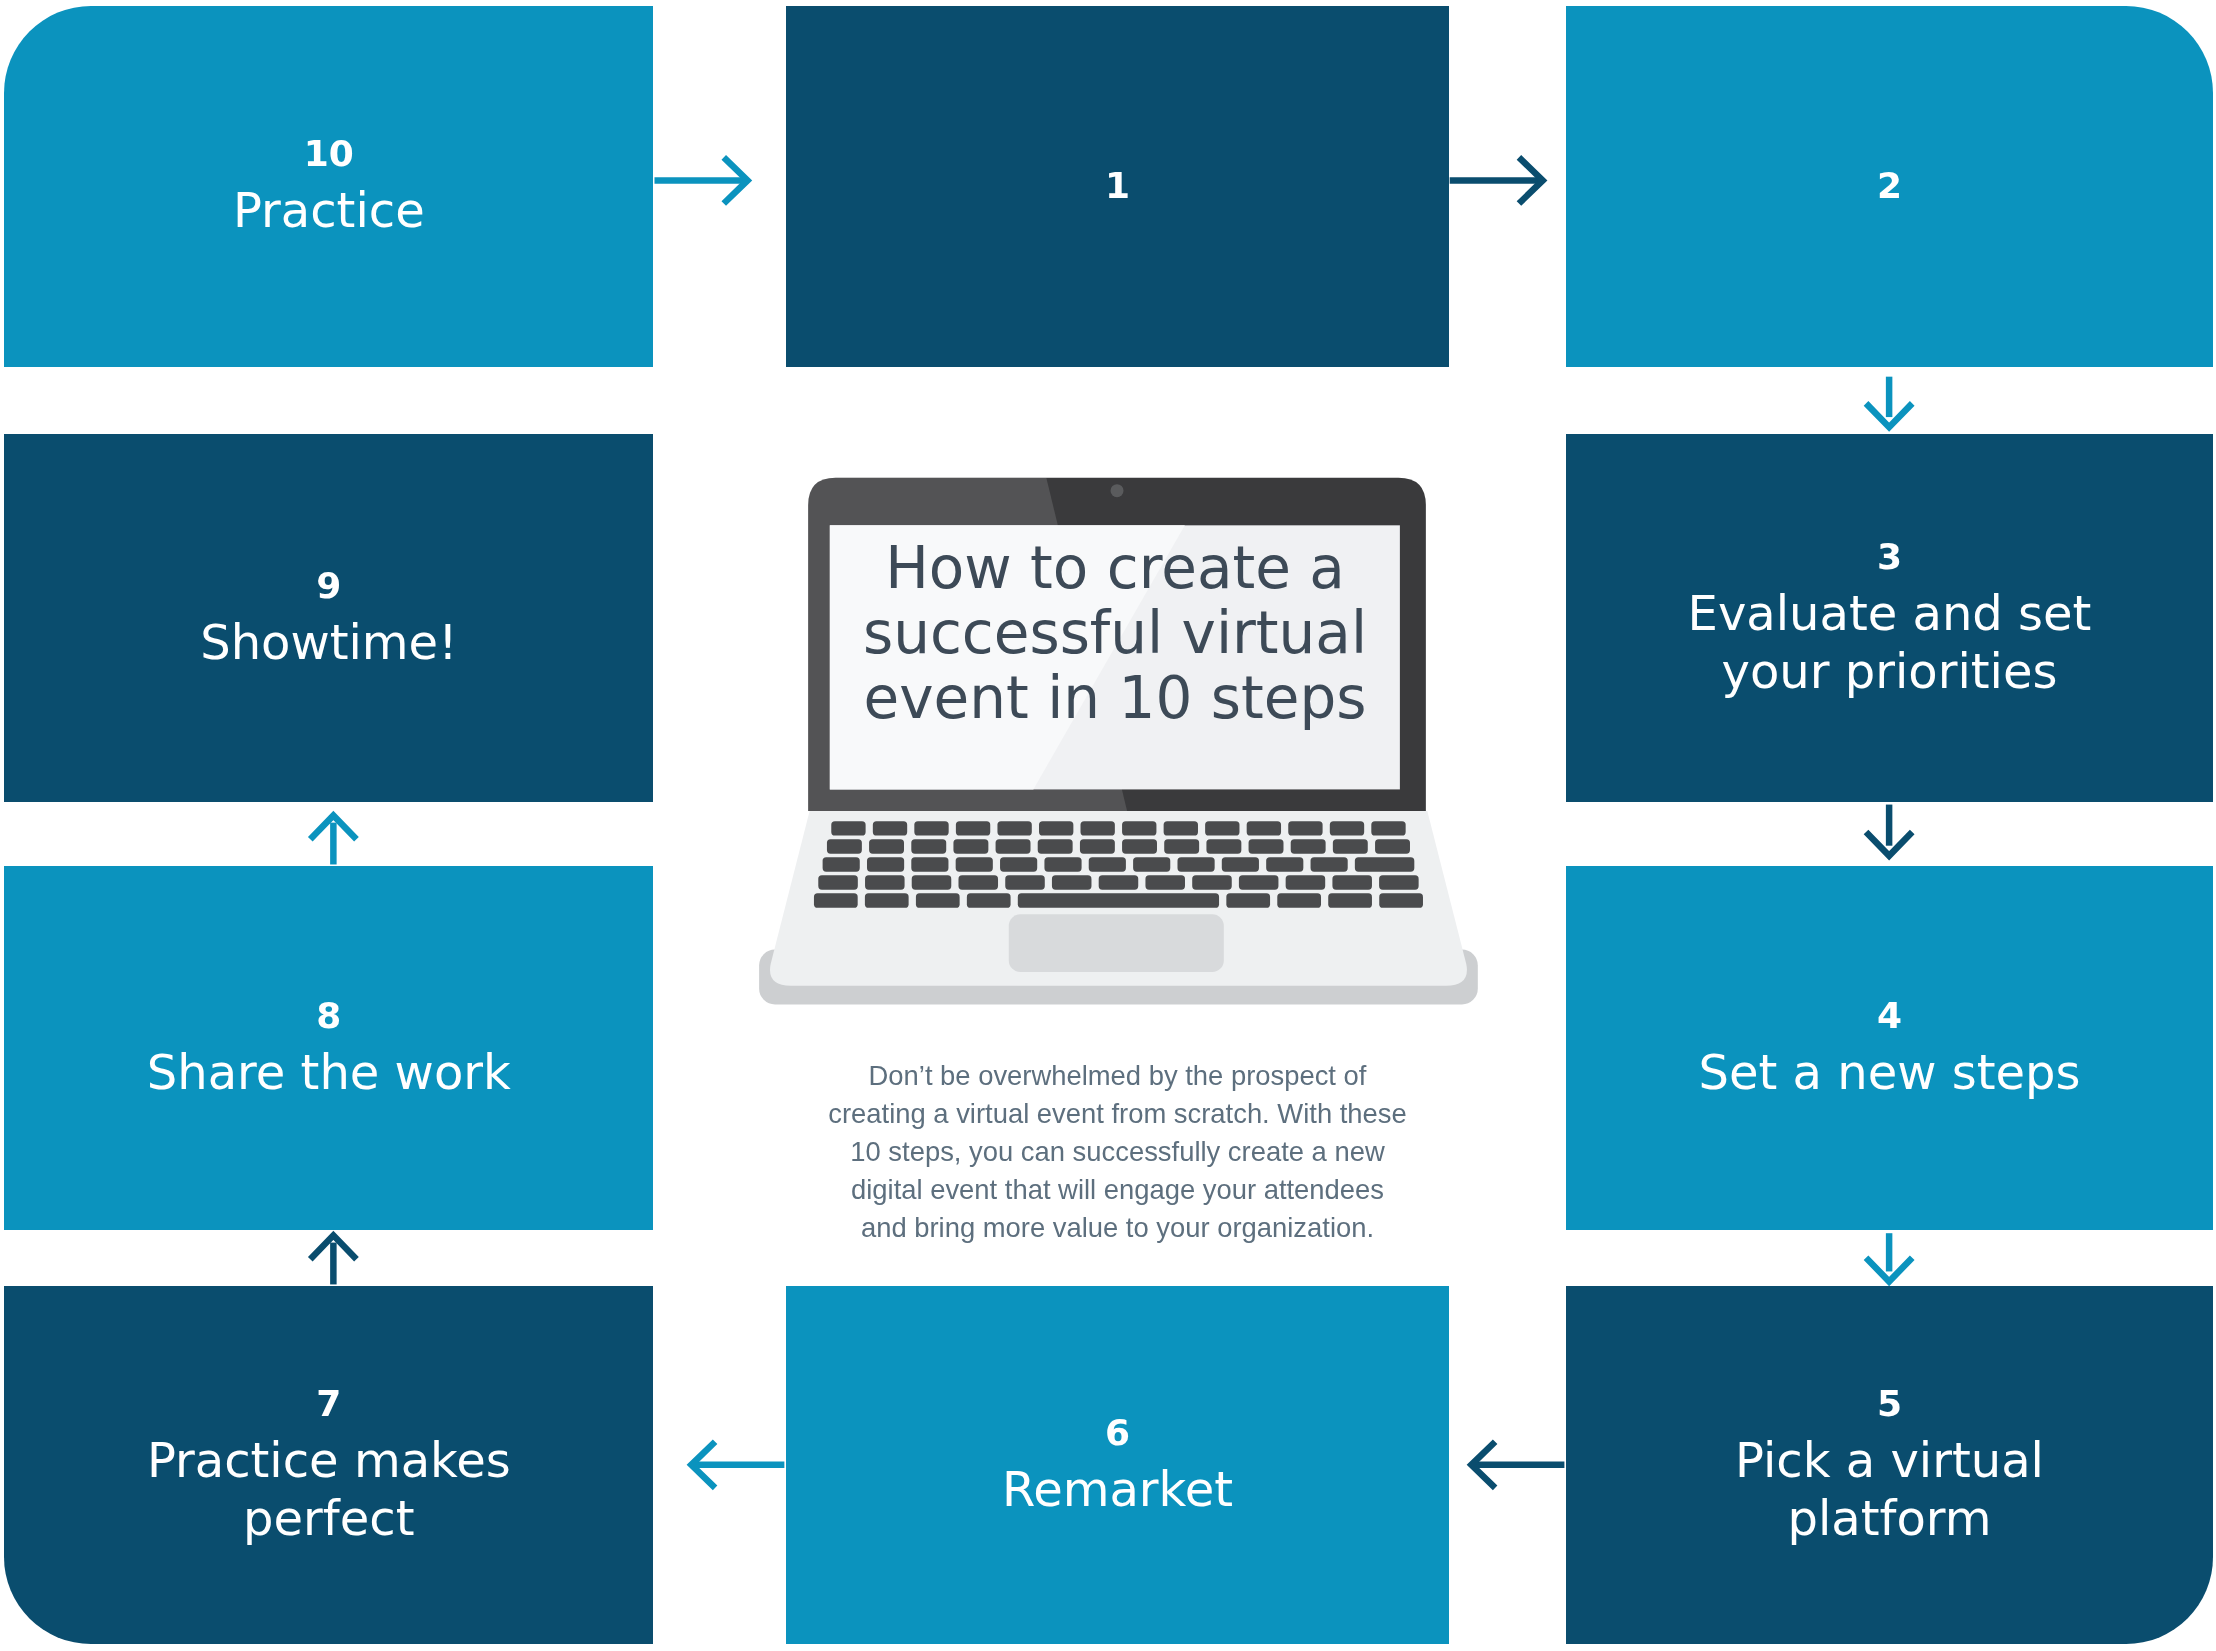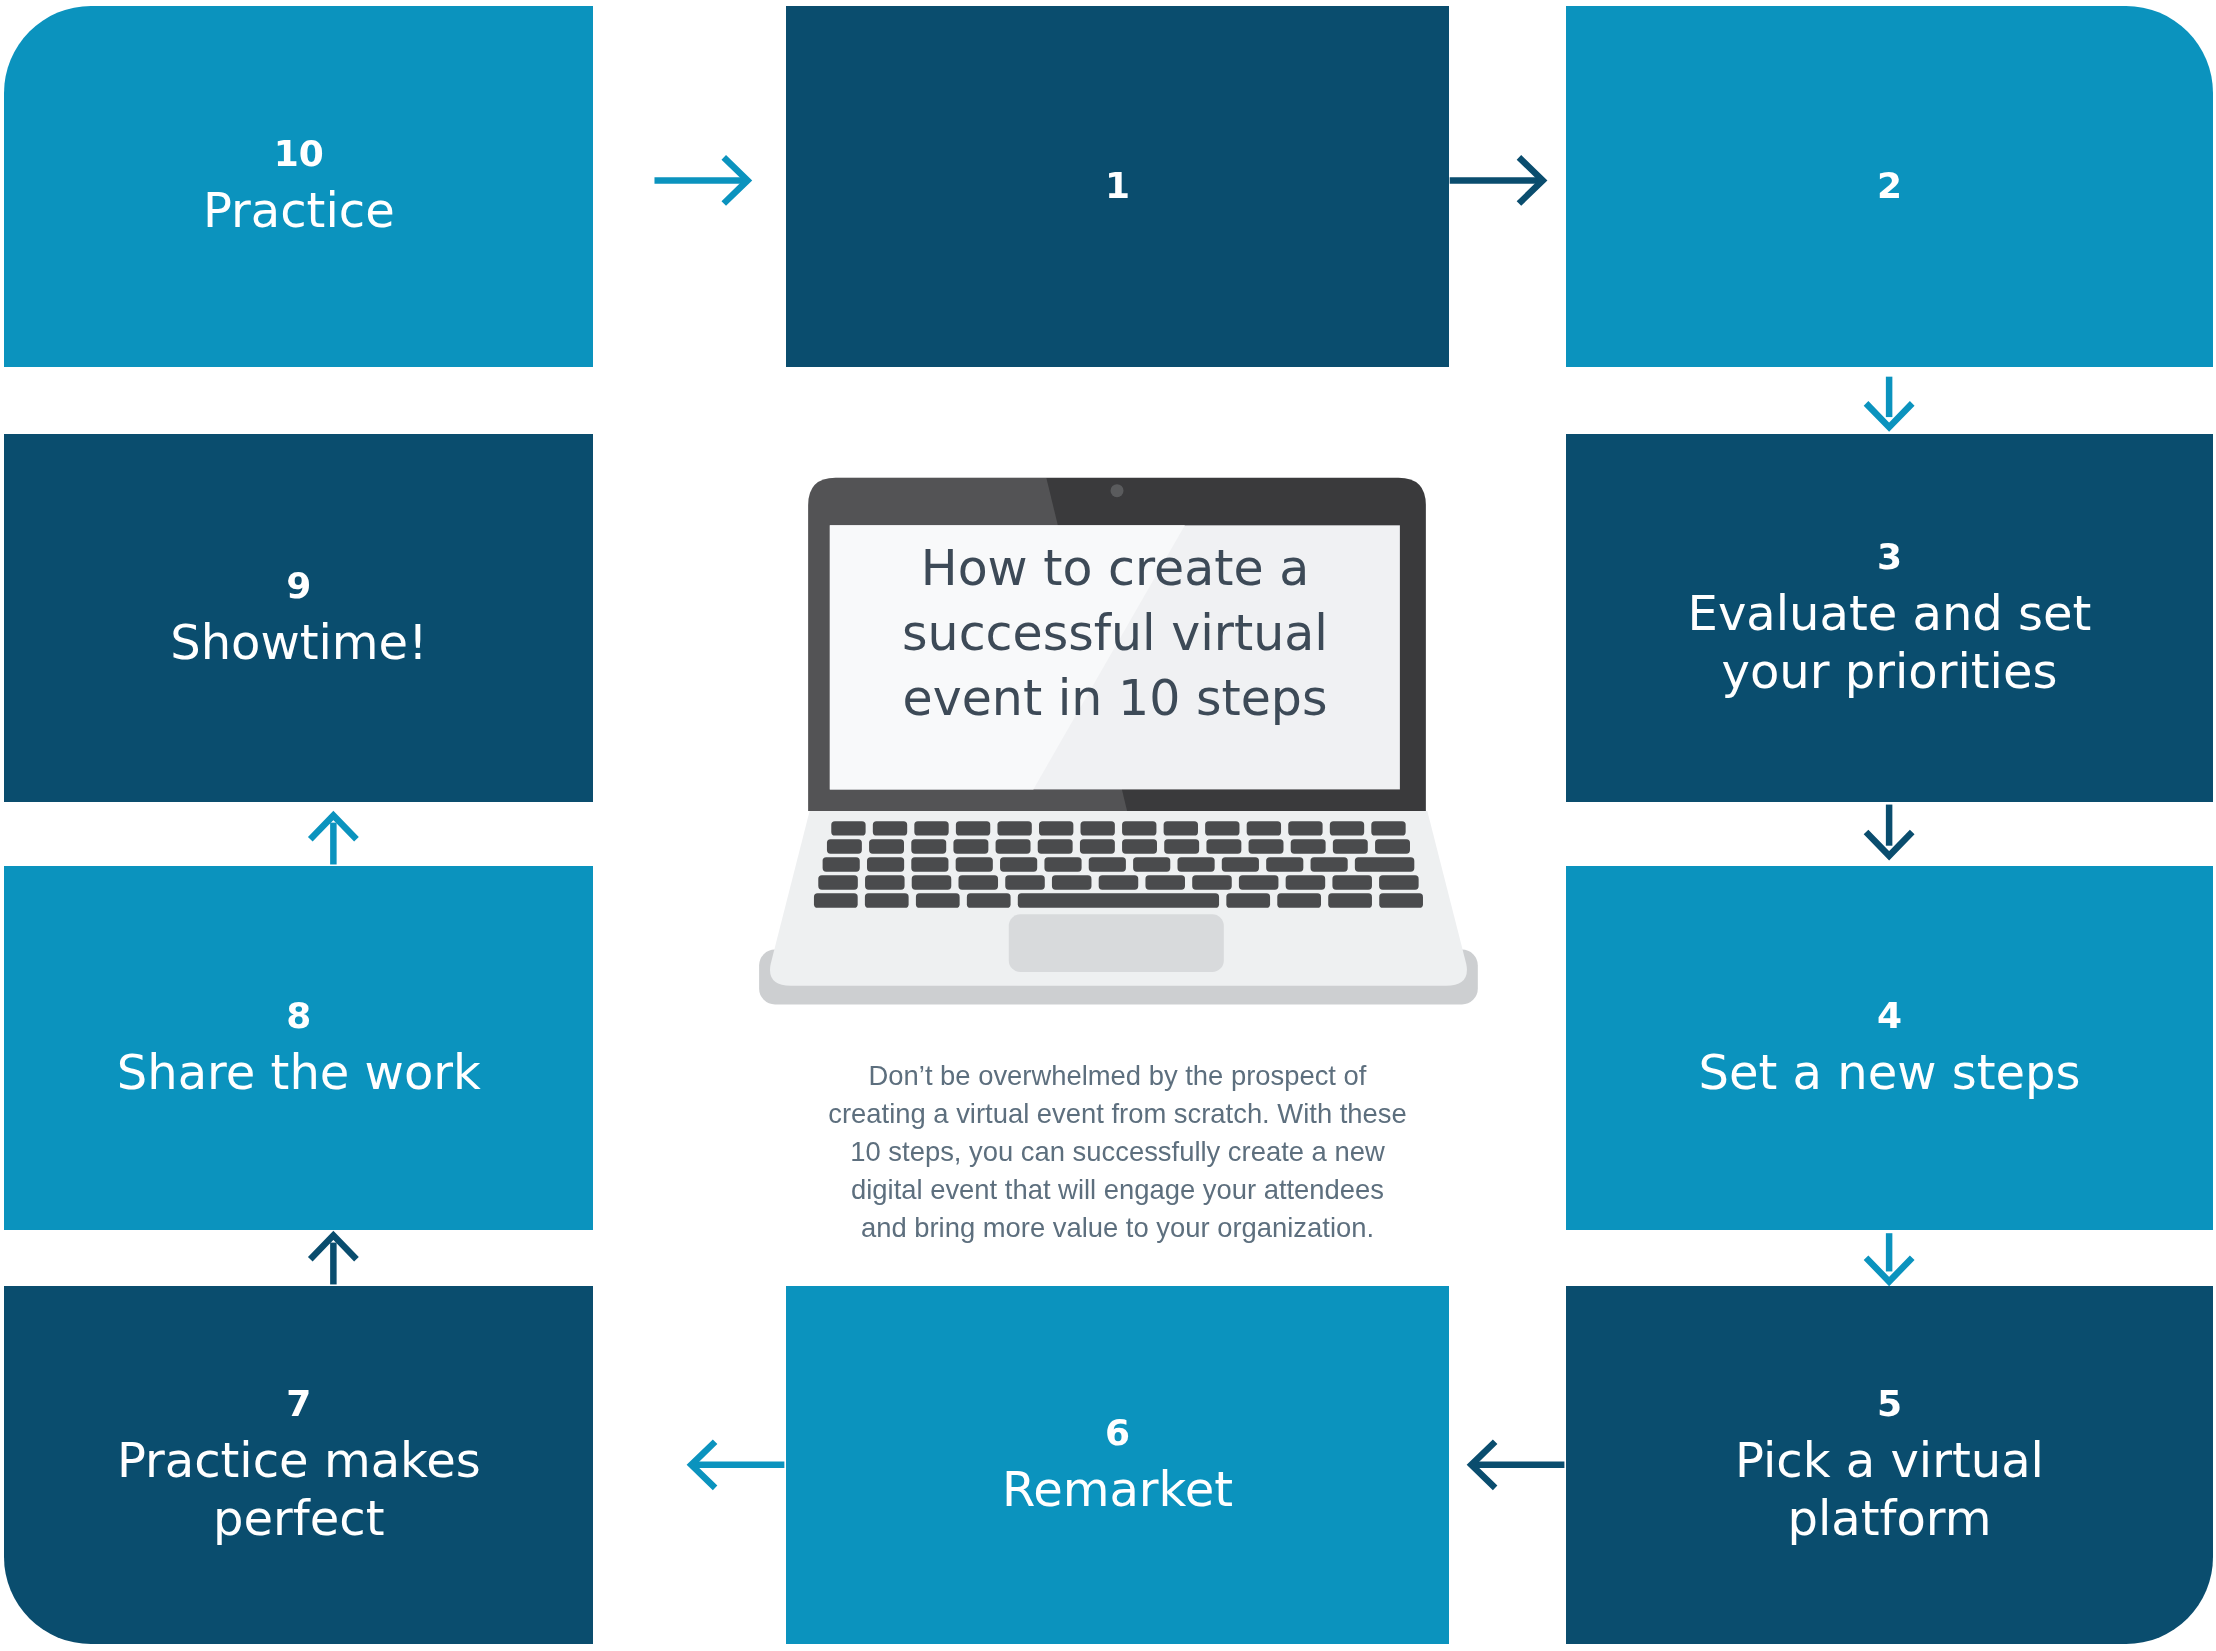--- a/index.html
+++ b/index.html
@@ -19,42 +19,42 @@
     color:#ffffff;
     text-align:center;
   }
   .step.light{background:var(--light);}
   .step.dark{background:var(--dark);}
   .corner-tl{border-top-left-radius:87px;}
   .corner-tr{border-top-right-radius:87px;}
   .corner-br{border-bottom-right-radius:87px;}
   .corner-bl{border-bottom-left-radius:87px;}
 
-  .col-left{left:4.3px;width:589px;}
+  .col-left{left:4.3px;width:649px;}
   .col-mid{left:786px;width:663px;}
   .col-right{left:1566px;width:647px;}
   .row-1{top:5.8px;height:361px;}
   .row-2{top:434px;height:368px;}
   .row-3{top:866px;height:364px;}
   .row-4{top:1286px;height:358px;}
 
   .step-num{
     font-size:36px;font-weight:bold;line-height:42px;
   }
   .step-label{
     font-size:48px;line-height:58px;
     white-space:pre-line;
   }
 
   
   #diagram-svg{position:absolute;left:0;top:0;width:2216px;height:1651px;}
   #screen-title{
     position:absolute;left:830px;top:536px;width:570px;
     text-align:center;
-    font-size:49px;line-height:65px;
+    font-size:58px;line-height:65px;
     color:var(--title);
     white-space:pre-line;
   }
   #description{
     position:absolute;left:764px;top:1025px;width:707px;
     text-align:center;
     font-family:"Liberation Sans", sans-serif;
     font-size:27.4px;line-height:38px;
     color:var(--body);
     white-space:pre-line;

